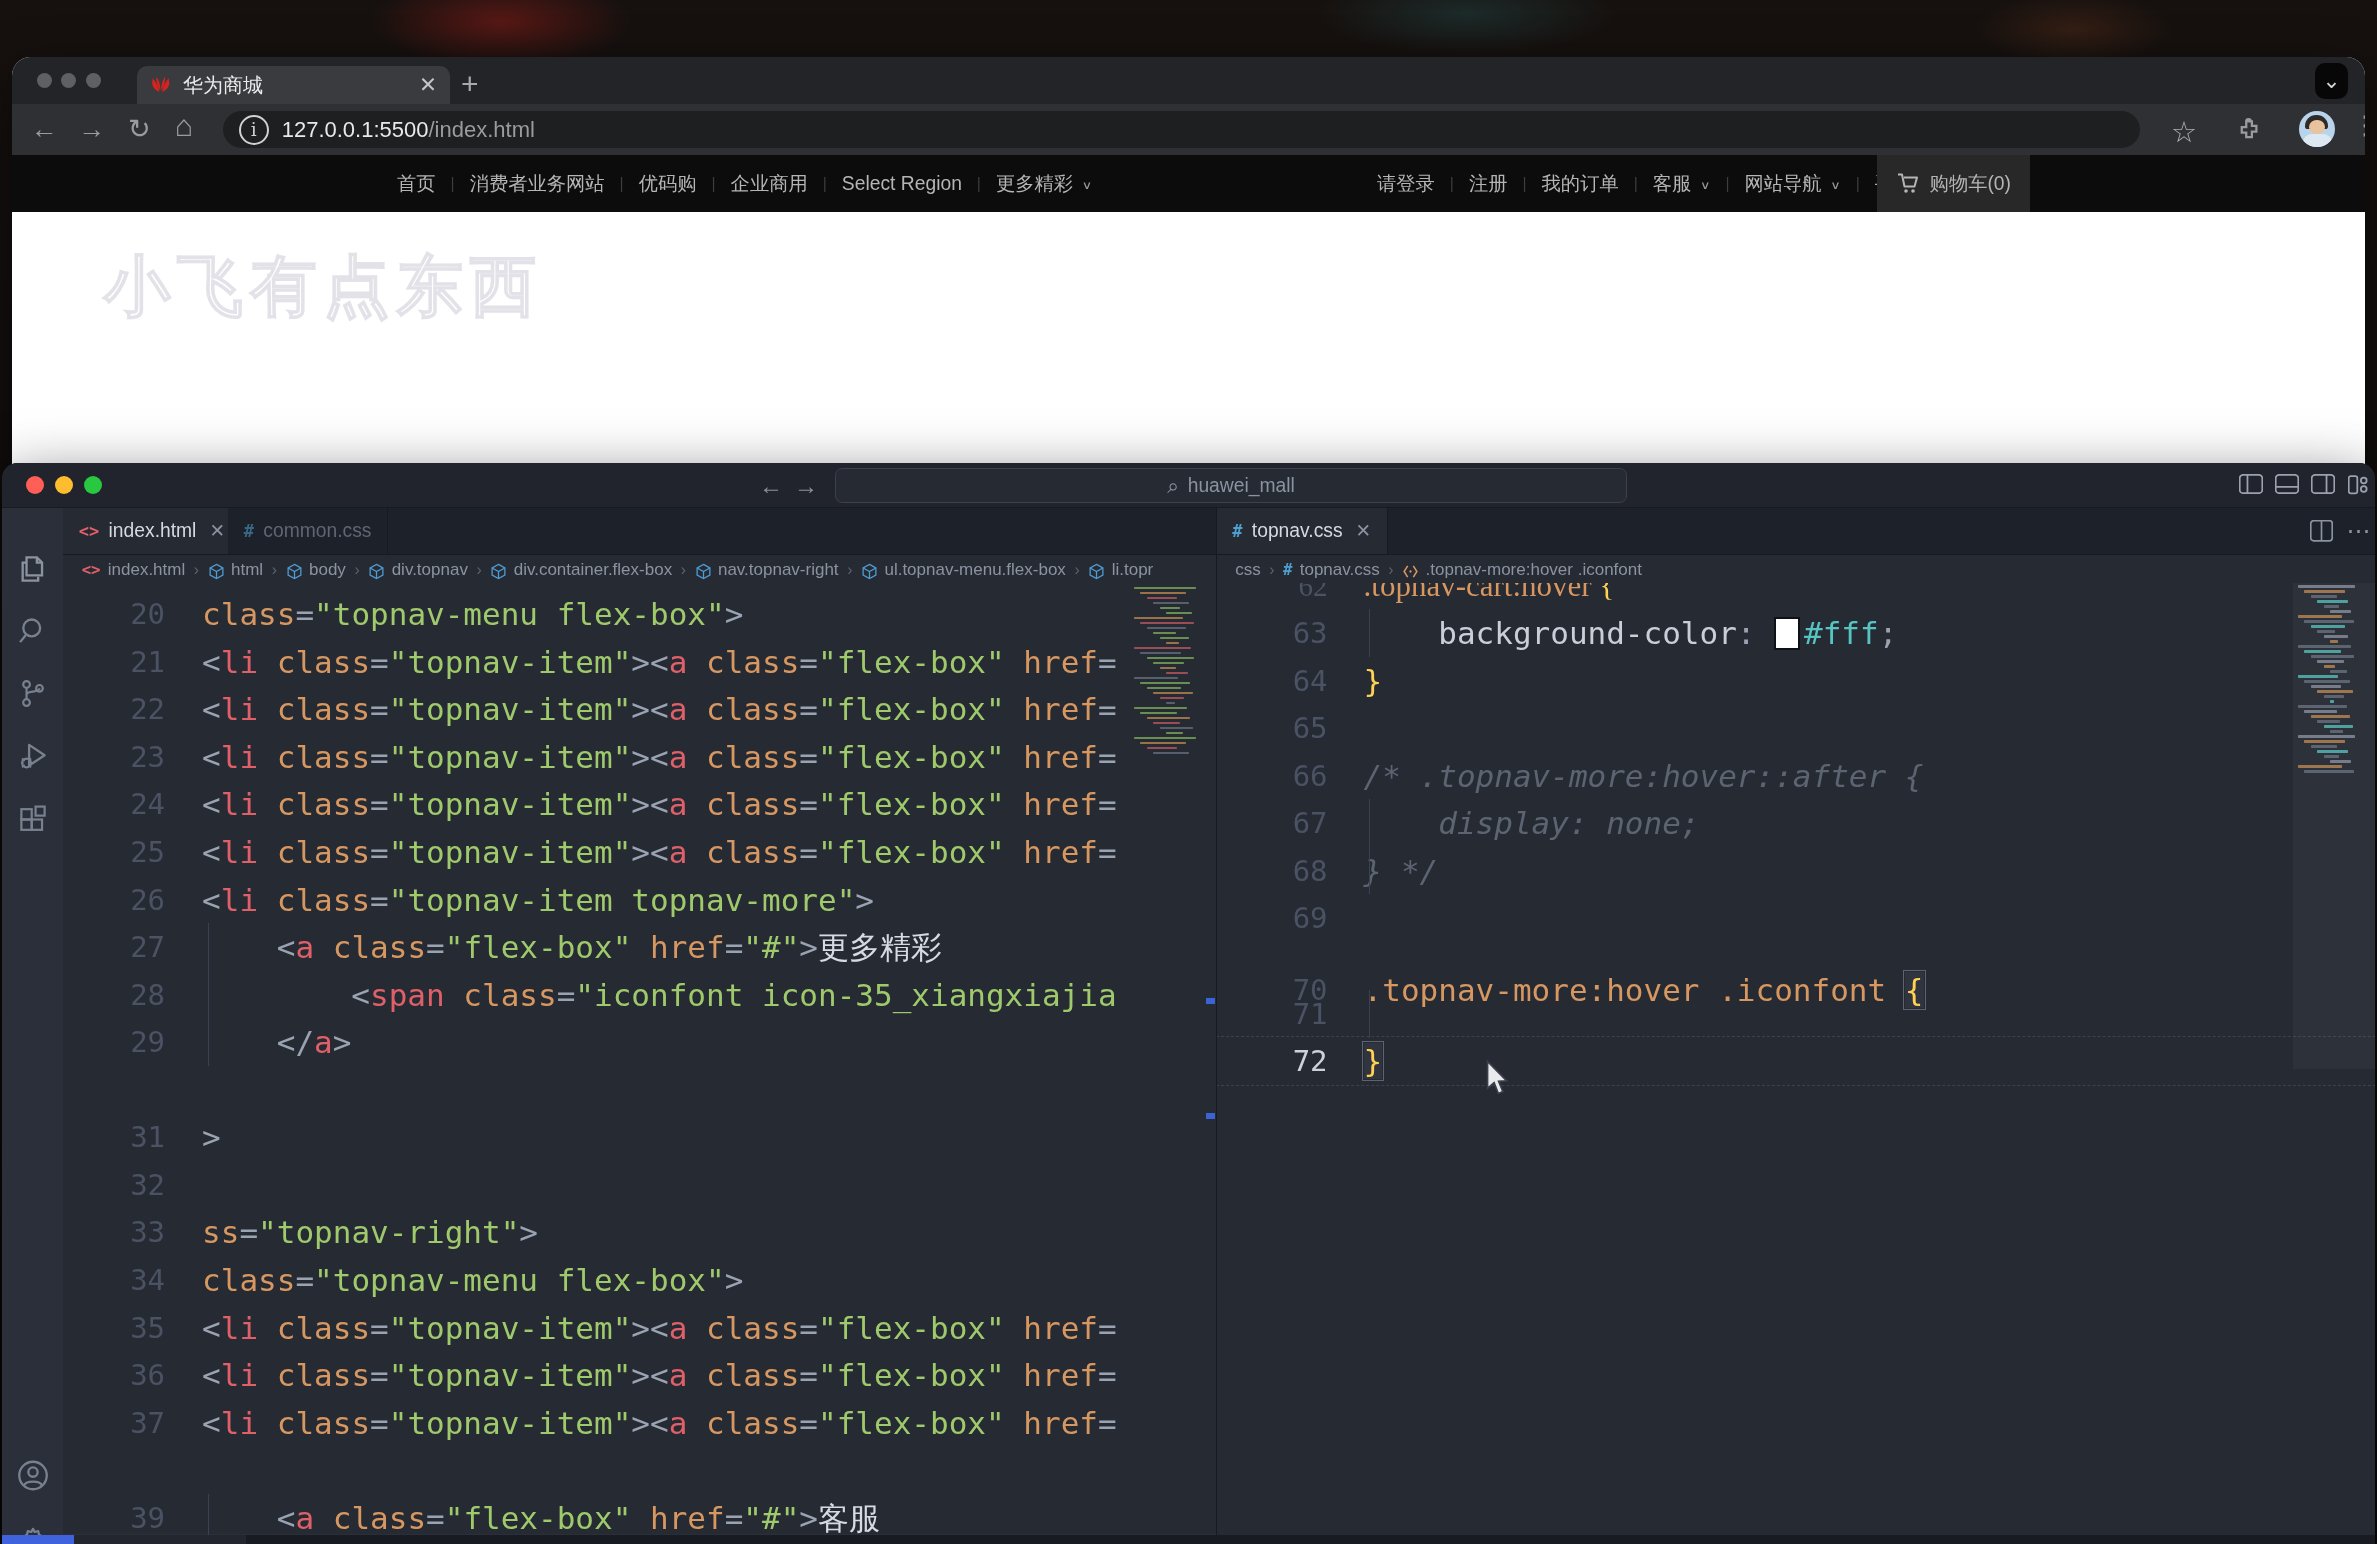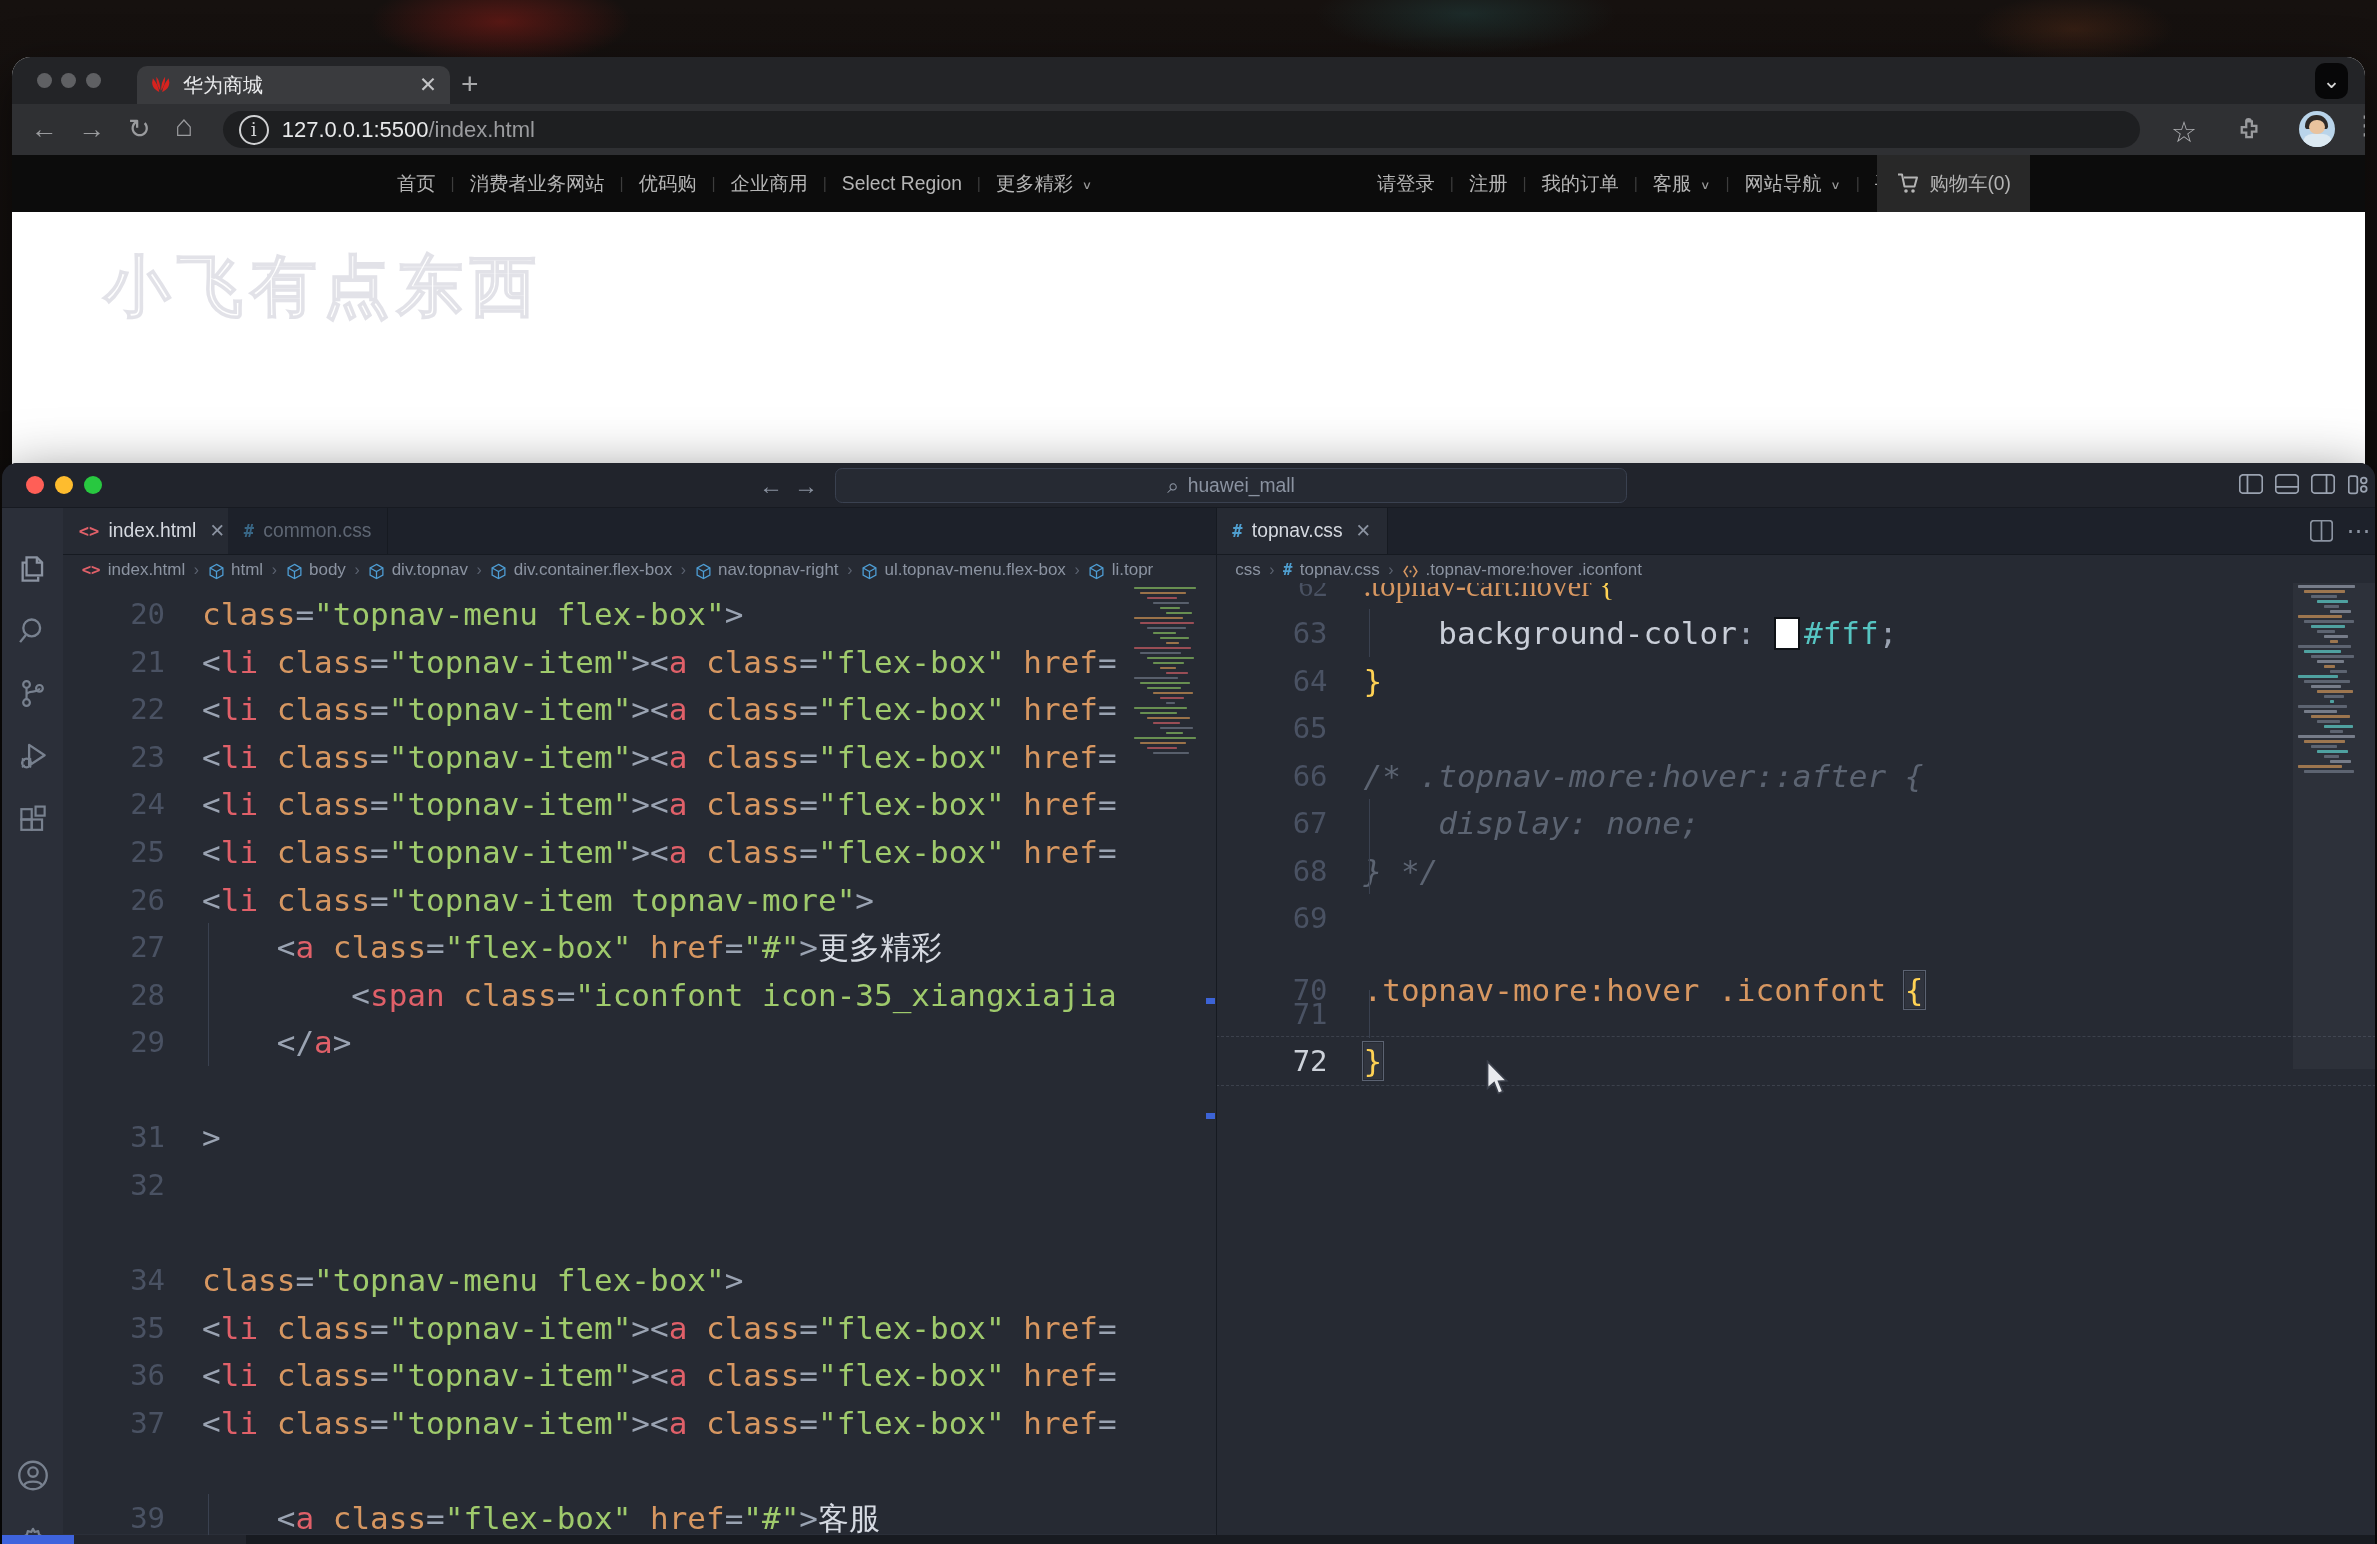--- a/index.html
+++ b/index.html
@@ -345,20 +345,21 @@
           <div class="row" style="top: 102px;"><span class="ln">22</span><span class="code"><span class="tk-p">&lt;</span><span class="tk-t">li</span><span class="tk-a"> class</span><span class="tk-p">=</span><span class="tk-s">"topnav-item"</span><span class="tk-p">&gt;&lt;</span><span class="tk-t">a</span><span class="tk-a"> class</span><span class="tk-p">=</span><span class="tk-s">"flex-box"</span><span class="tk-a"> href</span><span class="tk-p">=</span></span></div>
           <div class="row" style="top: 150px;"><span class="ln">23</span><span class="code"><span class="tk-p">&lt;</span><span class="tk-t">li</span><span class="tk-a"> class</span><span class="tk-p">=</span><span class="tk-s">"topnav-item"</span><span class="tk-p">&gt;&lt;</span><span class="tk-t">a</span><span class="tk-a"> class</span><span class="tk-p">=</span><span class="tk-s">"flex-box"</span><span class="tk-a"> href</span><span class="tk-p">=</span></span></div>
           <div class="row" style="top: 197px;"><span class="ln">24</span><span class="code"><span class="tk-p">&lt;</span><span class="tk-t">li</span><span class="tk-a"> class</span><span class="tk-p">=</span><span class="tk-s">"topnav-item"</span><span class="tk-p">&gt;&lt;</span><span class="tk-t">a</span><span class="tk-a"> class</span><span class="tk-p">=</span><span class="tk-s">"flex-box"</span><span class="tk-a"> href</span><span class="tk-p">=</span></span></div>
           <div class="row" style="top: 245px;"><span class="ln">25</span><span class="code"><span class="tk-p">&lt;</span><span class="tk-t">li</span><span class="tk-a"> class</span><span class="tk-p">=</span><span class="tk-s">"topnav-item"</span><span class="tk-p">&gt;&lt;</span><span class="tk-t">a</span><span class="tk-a"> class</span><span class="tk-p">=</span><span class="tk-s">"flex-box"</span><span class="tk-a"> href</span><span class="tk-p">=</span></span></div>
           <div class="row" style="top: 293px;"><span class="ln">26</span><span class="code"><span class="tk-p">&lt;</span><span class="tk-t">li</span><span class="tk-a"> class</span><span class="tk-p">=</span><span class="tk-s">"topnav-item topnav-more"</span><span class="tk-p">&gt;</span></span></div>
           <div class="row" style="top: 340px;"><span class="ln">27</span><span class="code"><span class="tk-p">    &lt;</span><span class="tk-t">a</span><span class="tk-a"> class</span><span class="tk-p">=</span><span class="tk-s">"flex-box"</span><span class="tk-a"> href</span><span class="tk-p">=</span><span class="tk-s">"#"</span><span class="tk-p">&gt;</span><span class="tk-x">更多精彩</span></span></div>
           <div class="row" style="top: 388px;"><span class="ln">28</span><span class="code"><span class="tk-p">        &lt;</span><span class="tk-t">span</span><span class="tk-a"> class</span><span class="tk-p">=</span><span class="tk-s">"iconfont icon-35_xiangxiajia</span></span></div>
           <div class="row" style="top: 435px;"><span class="ln">29</span><span class="code"><span class="tk-p">    &lt;/</span><span class="tk-t">a</span><span class="tk-p">&gt;</span></span></div>
           <div class="row" style="top: 530px;"><span class="ln">31</span><span class="code"><span class="tk-p">&gt;</span></span></div>
           <div class="row" style="top: 578px;"><span class="ln">32</span><span class="code"></span></div>
+          <div class="row" style="top: 625px;"><span class="ln">33</span><span class="code"><span class="tk-a">ss</span><span class="tk-p">=</span><span class="tk-s">"topnav-right"</span><span class="tk-p">&gt;</span></span></div>
           <div class="row" style="top: 673px;"><span class="ln">34</span><span class="code"><span class="tk-a">class</span><span class="tk-p">=</span><span class="tk-s">"topnav-menu flex-box"</span><span class="tk-p">&gt;</span></span></div>
           <div class="row" style="top: 721px;"><span class="ln">35</span><span class="code"><span class="tk-p">&lt;</span><span class="tk-t">li</span><span class="tk-a"> class</span><span class="tk-p">=</span><span class="tk-s">"topnav-item"</span><span class="tk-p">&gt;&lt;</span><span class="tk-t">a</span><span class="tk-a"> class</span><span class="tk-p">=</span><span class="tk-s">"flex-box"</span><span class="tk-a"> href</span><span class="tk-p">=</span></span></div>
           <div class="row" style="top: 768px;"><span class="ln">36</span><span class="code"><span class="tk-p">&lt;</span><span class="tk-t">li</span><span class="tk-a"> class</span><span class="tk-p">=</span><span class="tk-s">"topnav-item"</span><span class="tk-p">&gt;&lt;</span><span class="tk-t">a</span><span class="tk-a"> class</span><span class="tk-p">=</span><span class="tk-s">"flex-box"</span><span class="tk-a"> href</span><span class="tk-p">=</span></span></div>
           <div class="row" style="top: 816px;"><span class="ln">37</span><span class="code"><span class="tk-p">&lt;</span><span class="tk-t">li</span><span class="tk-a"> class</span><span class="tk-p">=</span><span class="tk-s">"topnav-item"</span><span class="tk-p">&gt;&lt;</span><span class="tk-t">a</span><span class="tk-a"> class</span><span class="tk-p">=</span><span class="tk-s">"flex-box"</span><span class="tk-a"> href</span><span class="tk-p">=</span></span></div>
           <div class="row cur curbg" style="top: 907px; margin-top: 44px;"><span class="ln">38</span><span class="code"><span class="tk-p">&lt;</span><span class="tk-t">li</span><span class="tk-a"> class</span><span class="tk-p">=</span><span class="tk-s">"topnav-item topnav-more"</span><span class="tk-p">&gt;</span></span></div>
           <div class="row" style="top: 911px;"><span class="ln">39</span><span class="code"><span class="tk-p">    &lt;</span><span class="tk-t">a</span><span class="tk-a"> class</span><span class="tk-p">=</span><span class="tk-s">"flex-box"</span><span class="tk-a"> href</span><span class="tk-p">=</span><span class="tk-s">"#"</span><span class="tk-p">&gt;</span><span class="tk-x">客服</span></span></div>
           <div class="guide" style="left: 145px; top: 340px; height: 143px;"></div>
           <div class="guide" style="left: 145px; top: 911px; height: 48px;"></div>
           <div class="minimap" style="left: 1071px; top: 3.6px;">
             <div class="mrow" style="left: 0px; top: 0px; width: 62px; background: rgb(127, 178, 92); opacity: 0.75;"></div>

